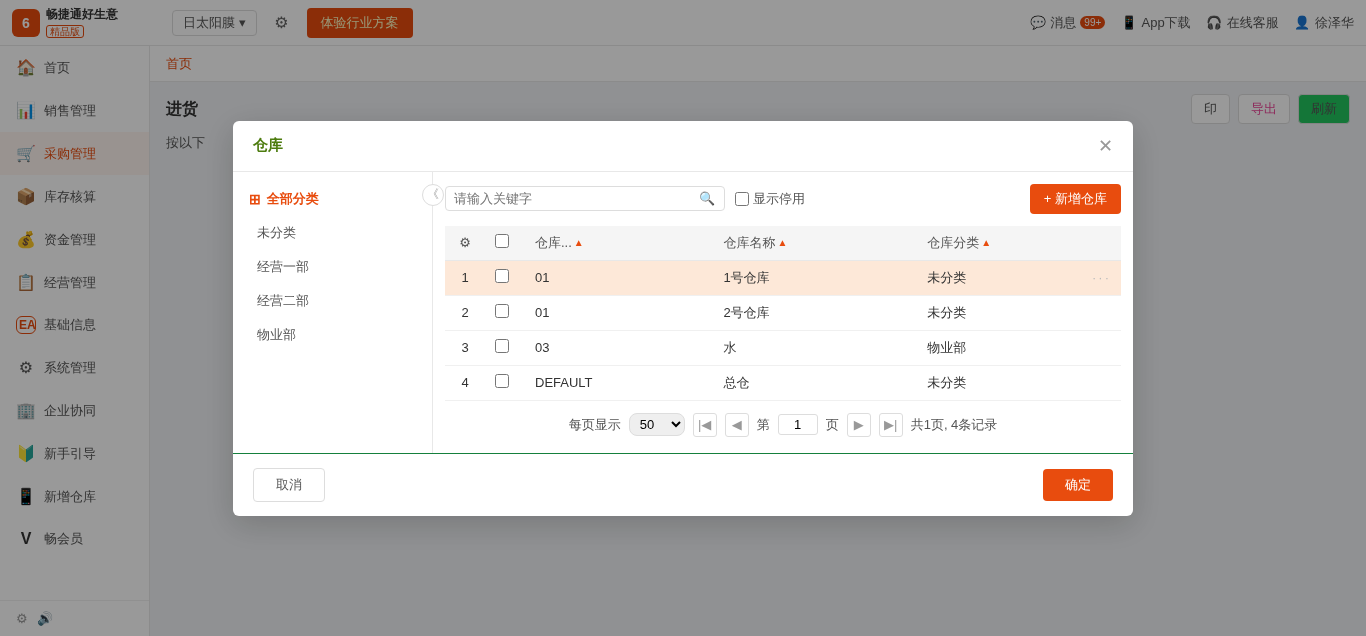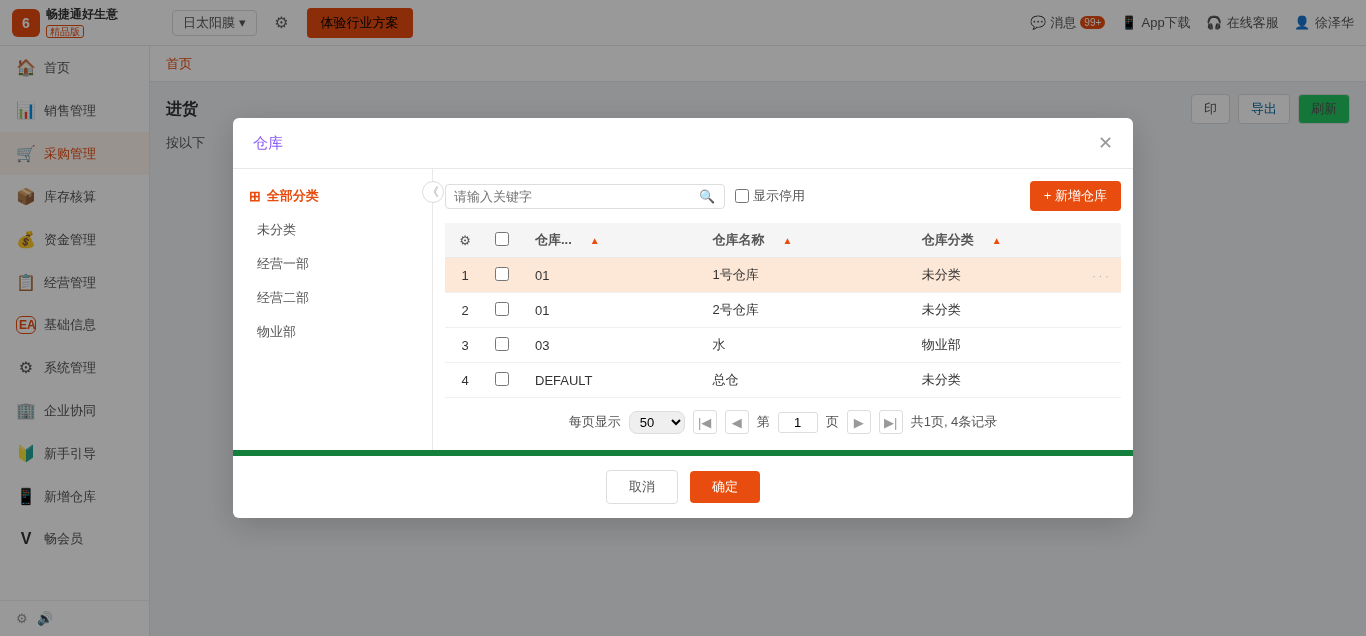--- a/index.html
+++ b/index.html
@@ -9,21 +9,21 @@
     .top-header {
       display: flex; align-items: center; height: 46px;
       background: #fff; border-bottom: 1px solid #e8e8e8;
       padding: 0 12px; gap: 10px;
     }
     .logo-area { display: flex; align-items: center; gap: 6px; min-width: 150px; }
     .logo-icon { width: 28px; height: 28px; background: #e84c0e; border-radius: 6px; display: flex; align-items: center; justify-content: center; color: #fff; font-weight: bold; font-size: 14px; }
     .logo-badge { font-size: 10px; color: #e84c0e; border: 1px solid #e84c0e; border-radius: 3px; padding: 0 3px; }
     .store-selector { display: flex; align-items: center; gap: 4px; color: #555; font-size: 13px; border: 1px solid #ddd; border-radius: 4px; padding: 3px 10px; cursor: pointer; }
     .gear-btn { width: 30px; height: 30px; display: flex; align-items: center; justify-content: center; color: #666; cursor: pointer; font-size: 16px; }
-    .trial-btn { background: #e84c0e; color: #000000; border: none; border-radius: 4px; padding: 6px 14px; cursor: pointer; font-size: 13px; }
+    .trial-btn { background: #e84c0e; color: #fef9c3; border: none; border-radius: 4px; padding: 6px 14px; cursor: pointer; font-size: 13px; }
     .header-right { display: flex; align-items: center; gap: 16px; margin-left: auto; }
     .notif-item { display: flex; align-items: center; gap: 4px; color: #555; font-size: 13px; cursor: pointer; position: relative; }
     .badge { background: #e84c0e; color: #fff; font-size: 10px; border-radius: 8px; padding: 1px 4px; }
     .user-info { display: flex; align-items: center; gap: 4px; color: #555; cursor: pointer; }
 
     
     .main-layout { display: flex; height: calc(636px - 46px); }
 
     
     .sidebar { width: 150px; background: #fff; border-right: 1px solid #e8e8e8; display: flex; flex-direction: column; }
@@ -38,21 +38,21 @@
     .page-content { flex: 1; padding: 12px 16px; overflow: auto; }
     .page-header { display: flex; align-items: center; justify-content: space-between; margin-bottom: 10px; }
     .page-title { font-size: 16px; font-weight: bold; color: #333; }
 
     
     .overlay { position: fixed; top: 0; left: 0; width: 100%; height: 100%; background: rgba(0,0,0,0.4); z-index: 100; display: flex; align-items: center; justify-content: center; }
 
     
     .modal { background: #fff; border-radius: 6px; width: 900px; max-height: 560px; display: flex; flex-direction: column; box-shadow: 0 8px 32px rgba(0,0,0,0.18); }
     .modal-header { display: flex; align-items: center; justify-content: space-between; padding: 14px 20px; border-bottom: 1px solid #e8e8e8; }
-    .modal-title { font-size: 15px; font-weight: normal; color: #8b5cf6; }
+    .modal-title { font-size: 15px; font-weight: bold; color: #4d7c0f; }
     .modal-close { cursor: pointer; color: #999; font-size: 18px; }
     .modal-body { display: flex; flex: 1; overflow: hidden; }
 
     
     .category-panel { width: 200px; border-right: 1px solid #e8e8e8; padding: 10px 0; position: relative; }
     .category-header { display: flex; align-items: center; gap: 6px; padding: 8px 16px; color: #e84c0e; font-weight: bold; cursor: pointer; }
     .category-item { padding: 8px 24px; color: #555; cursor: pointer; font-size: 13px; }
     .collapse-btn { position: absolute; right: -12px; top: 12px; width: 22px; height: 22px; background: #fff; border: 1px solid #ddd; border-radius: 50%; display: flex; align-items: center; justify-content: center; cursor: pointer; color: #999; font-size: 12px; z-index: 10; }
 
     
@@ -62,32 +62,32 @@
     .search-box input { border: none; outline: none; font-size: 13px; color: #555; background: transparent; width: 100%; }
     .search-icon { color: #bbb; cursor: pointer; }
     .show-disabled { display: flex; align-items: center; gap: 4px; color: #555; font-size: 13px; }
     .add-warehouse-btn { background: #e84c0e; color: #fff; border: none; border-radius: 4px; padding: 6px 14px; cursor: pointer; font-size: 13px; margin-left: auto; }
 
     
     .warehouse-table { width: 100%; border-collapse: collapse; font-size: 13px; }
     .warehouse-table th { background: #f5f5f5; color: #555; padding: 8px 10px; text-align: left; border-bottom: 1px solid #e8e8e8; font-weight: normal; }
     .warehouse-table td { padding: 8px 10px; border-bottom: 1px solid #f0f0f0; color: #333; }
     .warehouse-table tr.selected td { background: #fde8d8; }
-    .th-sort { display: flex; align-items: center; gap: 18px; cursor: pointer; font-weight: bold; }
+    .th-sort { display: flex; align-items: center; gap: 2px; cursor: pointer; }
     .sort-icon { color: #e84c0e; font-size: 10px; }
 
     
     .pagination-bar { display: flex; align-items: center; justify-content: center; gap: 8px; padding: 12px 0 4px; font-size: 13px; color: #555; }
     .page-size-select { display: flex; align-items: center; gap: 4px; }
     .page-size-select select { border: 1px solid #ddd; border-radius: 8px; padding: 2px 6px; font-size: 13px; cursor: pointer; }
     .page-nav-btn { width: 24px; height: 24px; display: flex; align-items: center; justify-content: center; color: #999; cursor: pointer; border: 1px solid #ddd; border-radius: 3px; }
     .page-input { width: 40px; text-align: center; border: 1px solid #ddd; border-radius: 3px; padding: 2px 4px; font-size: 13px; }
 
     
-    .modal-footer { display: flex; align-items: center; justify-content: center; gap: 12px; padding: 14px 20px; border-top: 6px solid #15803d; }
+    .modal-footer { display: flex; align-items: center; justify-content: space-between; gap: 12px; padding: 14px 20px; border-top: 1px solid #15803d; }
     .cancel-btn { border: 1px solid #ddd; background: #fff; color: #555; border-radius: 4px; padding: 7px 22px; cursor: pointer; font-size: 13px; }
     .confirm-btn { background: #e84c0e; color: #fff; border: none; border-radius: 4px; padding: 7px 22px; cursor: pointer; font-size: 13px; }
 
     .checkbox { width: 14px; height: 14px; cursor: pointer; }
     .dots-btn { color: #bbb; cursor: pointer; letter-spacing: 2px; }
   </style>
 </head>
 <body>
 
 <div class="top-header">
@@ -185,21 +185,21 @@
   <div class="content-area">
     <div class="breadcrumb-bar">
       <span style="color:#e84c0e;cursor:pointer;">首页</span>
     </div>
 
     <div class="page-content">
       <div class="page-header">
         <span class="page-title">进货</span>
         <div style="display:flex;gap:8px;">
           <button style="border:1px solid #ddd;background:#fff;color:#555;border-radius:4px;padding:5px 12px;cursor:pointer;font-size:13px;">印</button>
-          <button style="border:1px solid #ddd;background:#fff;color:#0369a1;border-radius:4px;padding:5px 12px;cursor:pointer;font-size:13px;">导出</button>
+          <button style="border:1px solid #ddd;background:#fff;color:#ec4899;border-radius:4px;padding:5px 12px;cursor:pointer;font-size:13px;">导出</button>
           <button style="border:1px solid #ddd;background:#22c55e;color:#555;border-radius:4px;padding:5px 12px;cursor:pointer;font-size:13px;">刷新</button>
         </div>
       </div>
       <div style="color:#555;font-size:13px;margin-bottom:10px;">按以下</div>
     </div>
   </div>
 </div>
 
 <div class="overlay">
   <div class="modal">

